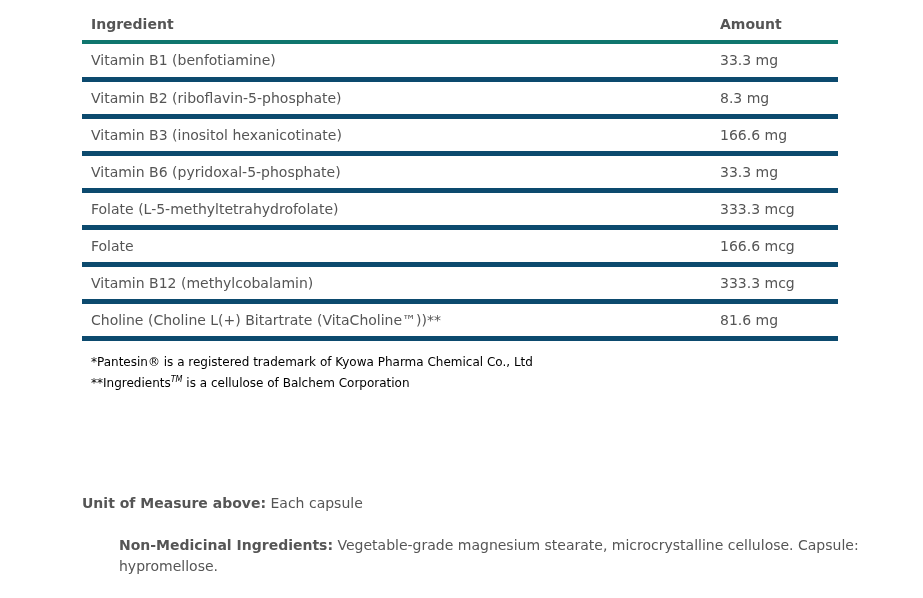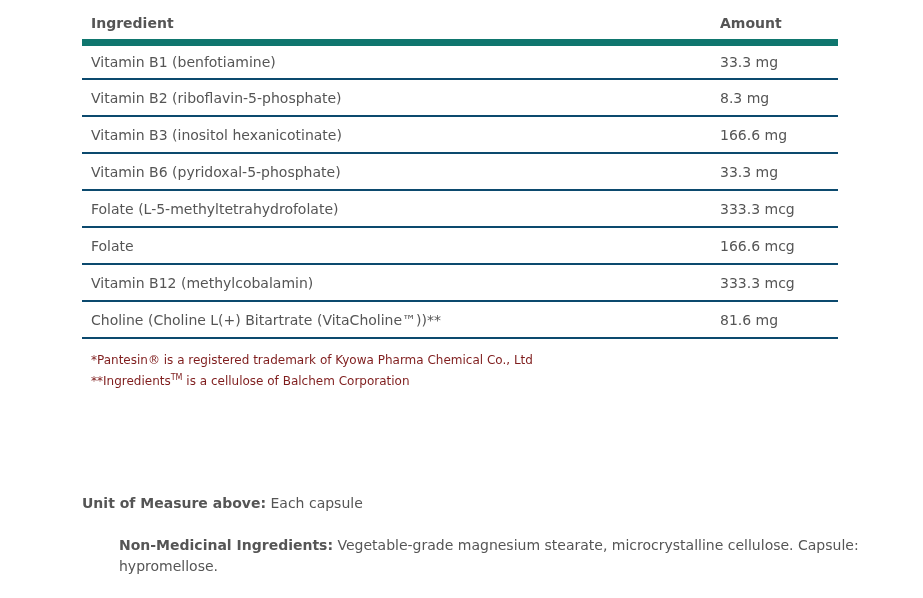--- a/index.html
+++ b/index.html
@@ -31,43 +31,44 @@
     table.ingredients col.c2 { width: 127px; }
     table.ingredients th {
       text-align: left;
       font-weight: bold;
       color: #555555;
       height: 42px;
       padding: 0 9px;
       box-sizing: border-box;
       vertical-align: middle;
       padding-top: 8px;
-      border-bottom: 7px solid #0f766e;
+      border-bottom: 4px solid #0f766e;
       font-size: 14px;
     }
     table.ingredients td {
       height: 37px;
       padding: 0 9px;
       box-sizing: border-box;
       vertical-align: middle;
-      border-bottom: 2px solid #0c4a6e;
+      border-bottom: 5px solid #0c4a6e;
       color: #555555;
       white-space: nowrap;
       font-size: 14px;
     }
     .footnotes {
       font-size: 12px;
-      color: #7f1d1d;
+      color: #000000;
       padding: 11px 9px 0 9px;
       line-height: 21px;
     }
     .footnotes sup {
       font-size: 8px;
       line-height: 0;
       vertical-align: 5px;
+      font-style: italic;
     }
     .para {
       font-size: 14px;
       color: #555555;
       line-height: 21px;
       margin: 0;
     }
     .para b { font-weight: bold; color: #555555; }
     .para.unit { position: absolute; top: 493px; left: 0; width: 760px; }
     .para.nonmed { position: absolute; top: 535px; left: 0; width: 740px; margin-left: 37px; }

